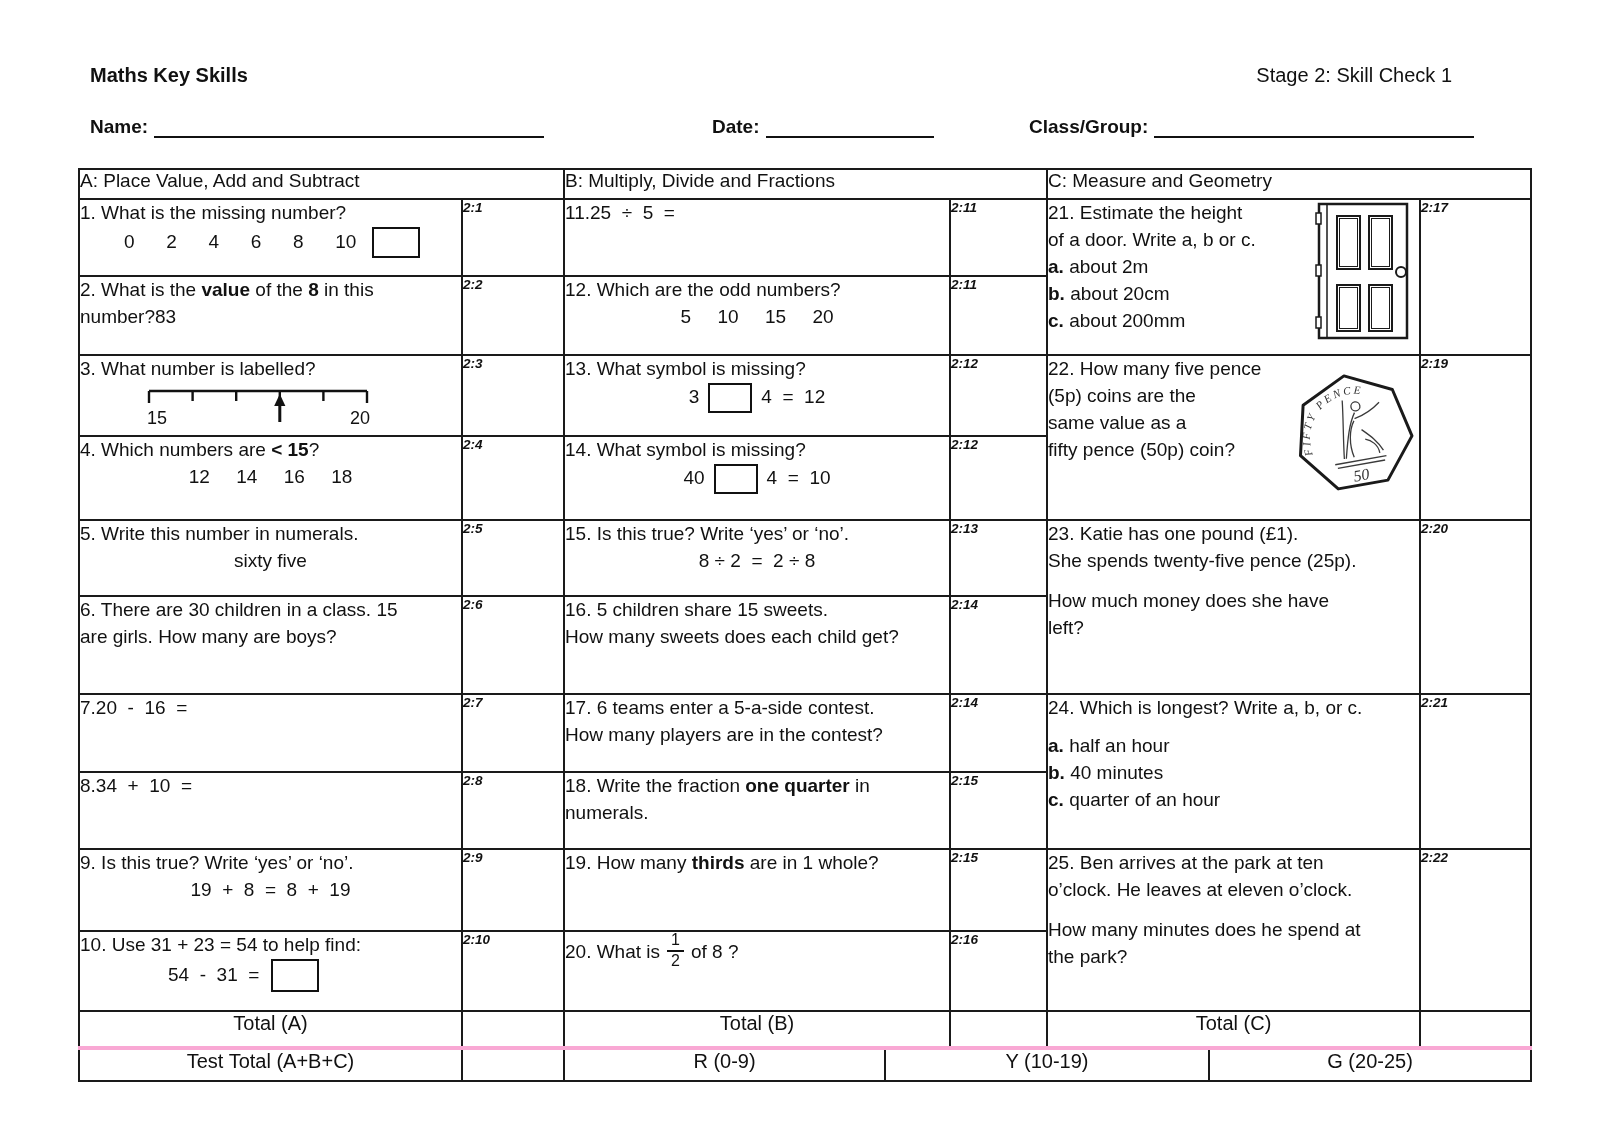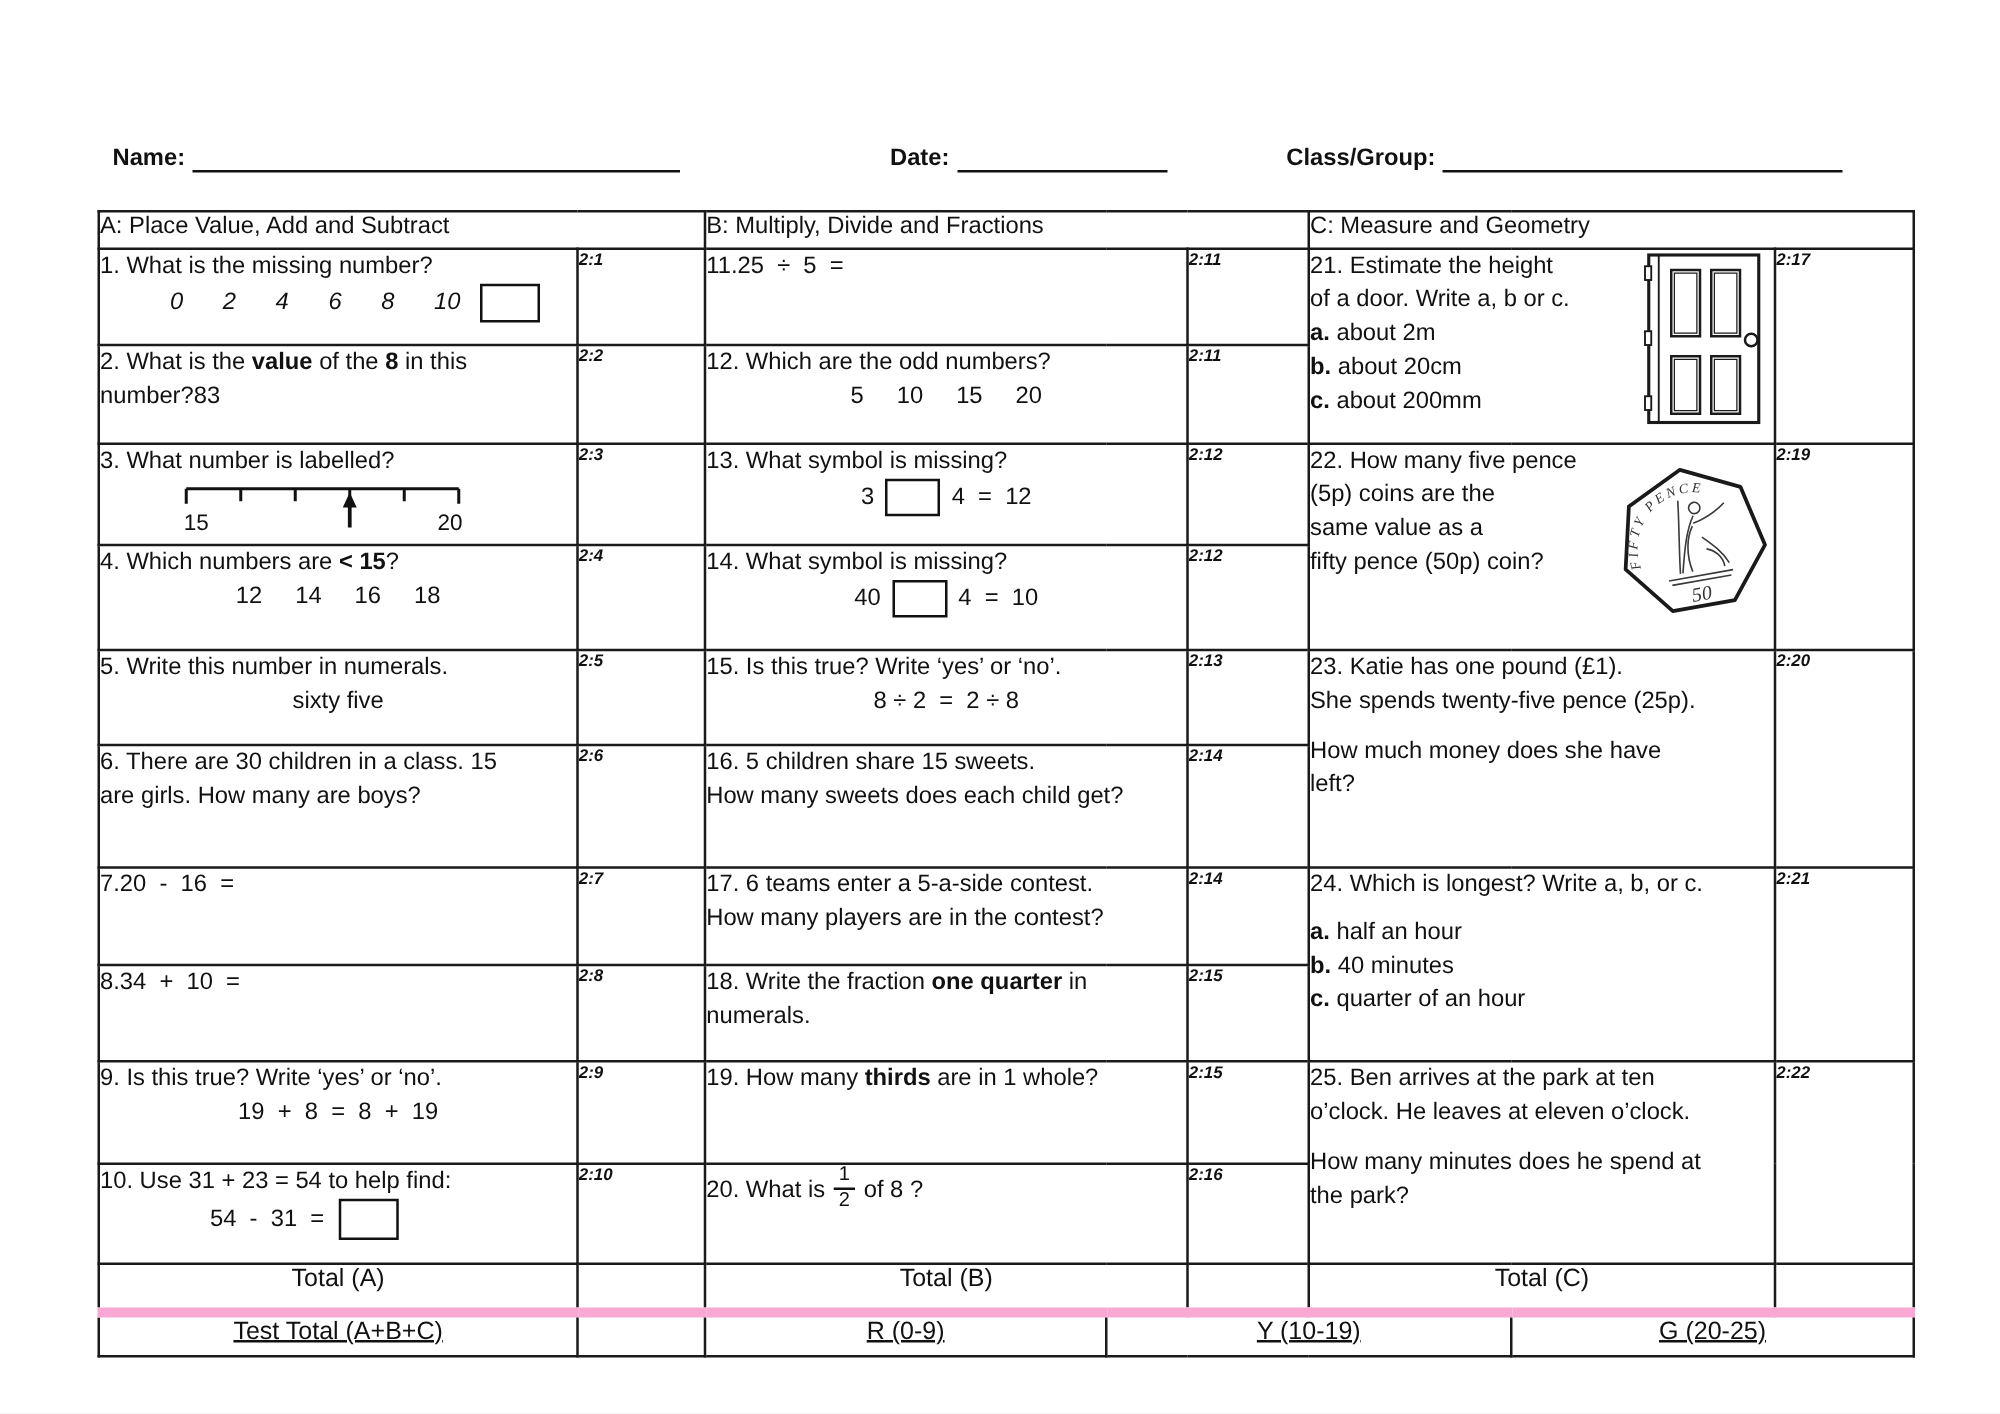--- a/index.html
+++ b/index.html
@@ -22,41 +22,45 @@
   .ccell{font-size:13.5px;font-style:italic;font-weight:700;padding:5px 2px 0 11px;}
   .nw{white-space:nowrap;}
   .pre{white-space:pre;}
   .b{font-weight:bold;}
   .center{text-align:center;}
   .qnum{float:left;}
   .expr{text-align:left;white-space:pre;}
   .ansbox{display:inline-block;width:44px;height:27px;border:2px solid #111;vertical-align:middle;background:#fff;}
   .box-sm{width:40px;height:26px;margin:0 9px;}
   .box10{width:44px;height:29px;margin-left:12px;}
-  .seq1{padding-left:56px;font-style:italic;}
+  .seq1{padding-left:44px;}
   .ind83{}
   .ind10{padding-left:88px;}
   .gap{margin-top:13px;}
   .opt{white-space:nowrap;}
   .optgap{margin-top:11px;}
   .frac{display:inline-block;vertical-align:middle;text-align:center;font-size:16px;line-height:1.05;margin:0 7px 4px 7px;}
   .frac-num{display:block;border-bottom:2px solid #111;padding:0 4px 1px 4px;}
   .frac-den{display:block;padding-top:1px;}
   .nline{margin:3px 0 0 62px;display:block;}
   .door{float:right;margin:1px 8px 0 4px;}
   .coin{float:right;margin:13px 0 0 2px;}
   .tot{font-size:20px;text-align:center;vertical-align:middle;height:34px;}
   .fin{font-size:20px;text-align:center;vertical-align:middle;height:30px;}
-  tr.finrow td{border-top:8px solid #f9a8d4;text-decoration:underline;}
+  tr.finrow td{border-top:4px solid #f9a8d4;}
 </style>
 </head>
 <body>
 
 <div class="page">
 
+  <div class="doc-header">
+    <span class="title">Maths Key Skills</span>
+    <span class="stage">Stage 2: Skill Check 1</span>
+  </div>
 
   <div class="fill f-name">
     <span class="lbl">Name:</span><span class="blankline w-name"></span>
   </div>
   <div class="fill f-date">
     <span class="lbl">Date:</span><span class="blankline w-date"></span>
   </div>
   <div class="fill f-class">
     <span class="lbl">Class/Group:</span><span class="blankline w-class"></span>
   </div>

